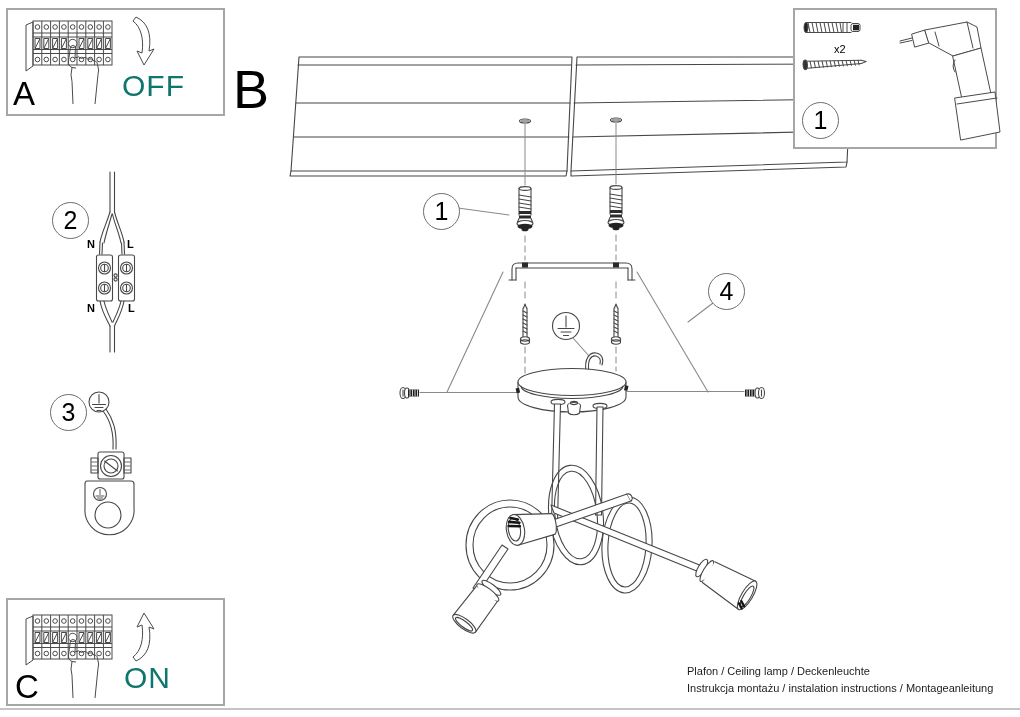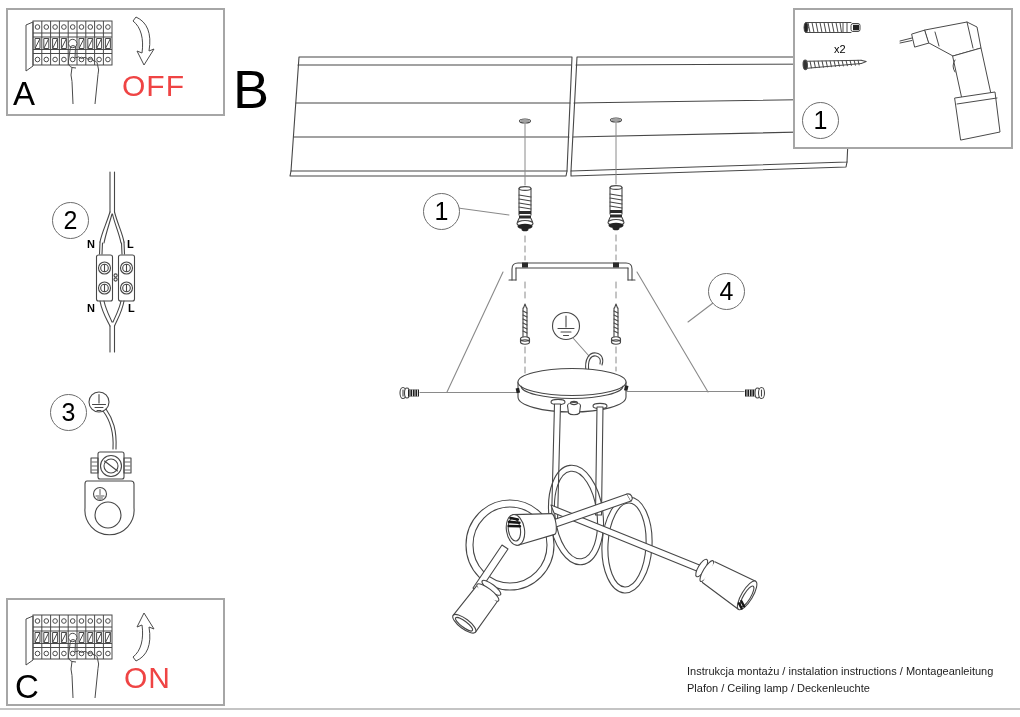--- a/index.html
+++ b/index.html
@@ -1,21 +1,21 @@
 <!DOCTYPE html>
 <html><head>
 <meta charset="utf-8">
 <style>
   html,body{margin:0;padding:0;background:#fff;}
   #sheet{position:relative;width:1020px;height:717px;background:#fff;overflow:hidden;
          font-family:"Liberation Sans", sans-serif;color:#111;}
   svg{display:block;}
   .frame-box{position:absolute;background:#fff;border:2px solid #a6a6a6;box-sizing:border-box;z-index:4;}
   .big-letter{position:absolute;font-size:33px;color:#000;line-height:1;z-index:6;}
-  .state-word{position:absolute;font-size:30px;color:#ef4444;letter-spacing:1px;line-height:1;z-index:6;}
+  .state-word{position:absolute;font-size:30px;color:#0f766e;letter-spacing:1px;line-height:1;z-index:6;}
   .callout{position:absolute;width:35px;height:35px;border:1.5px solid #6e6e6e;border-radius:50%;
            background:#fff;display:flex;align-items:center;justify-content:center;
            font-size:25px;color:#000;z-index:6;}
   .wire-label{position:absolute;font-size:11px;font-weight:700;color:#000;z-index:6;line-height:1;}
   .qty-label{position:absolute;font-size:11px;color:#000;z-index:6;line-height:1;}
   #section-b-letter{position:absolute;left:233px;top:62px;font-size:54px;color:#000;line-height:1;z-index:3;}
   #footer-text{position:absolute;left:687px;top:663px;font-size:11px;line-height:17px;color:#1c1c1c;z-index:3;}
   #footer-rule{position:absolute;left:0;top:708px;width:1020px;height:2px;background:#c4c4c4;z-index:1;}
 </style>
 </head>
@@ -297,21 +297,21 @@
 
   <div class="frame-box" style="left:6px;top:598px;width:219px;height:108px;">
     <svg width="219" height="104" viewBox="0 0 219 104" stroke="#4a4a4a" fill="none">
       <use href="#breaker-hand" transform="translate(16,12)"></use>
       <use href="#arrow-up" transform="translate(125,8)"></use>
     </svg>
     <div class="big-letter" style="left:7px;top:70px;">C</div>
     <div class="state-word" style="left:116px;top:63px;text-align:center;">ON</div>
   </div>
 
-  <div class="frame-box" style="left:793px;top:8px;width:220px;height:141px;">
+  <div class="frame-box" style="left:793px;top:8px;width:204px;height:141px;">
     <svg width="216" height="137" viewBox="0 0 216 137" stroke="#4a4a4a" fill="none" stroke-linecap="round" stroke-linejoin="round">
 
       <g>
         <ellipse cx="11" cy="17.5" rx="2" ry="5" fill="#222"></ellipse>
         <path d="M11,12.5 H56 M11,22.5 H56"></path>
         <path d="M13,12.5 L15,22.5 M17,12.5 L19,22.5 M21,12.5 L23,22.5 M25,12.5 L27,22.5 M29,12.5 L31,22.5
                  M33,12.5 L35,22.5 M37,12.5 L39,22.5 M41,12.5 L43,22.5 M45,12.5 L46.5,22.5"></path>
         <path d="M48,12.5 V22.5 M52,12.5 V22.5"></path>
         <rect x="56" y="13.5" width="9" height="8" rx="2"></rect>
         <rect x="58" y="14.8" width="6" height="5.5" fill="#222" stroke="none"></rect>
@@ -346,18 +346,18 @@
   <div class="callout" style="left:50px;top:394px;">3</div>
   <div class="callout" style="left:708px;top:273px;">4</div>
   <div class="callout" style="left:802px;top:102px;">1</div>
 
   <div class="wire-label" style="left:87px;top:239px;">N</div>
   <div class="wire-label" style="left:127px;top:239px;">L</div>
   <div class="wire-label" style="left:87px;top:303px;">N</div>
   <div class="wire-label" style="left:128px;top:303px;">L</div>
 
   <div id="footer-text">
+    <div>Plafon / Ceiling lamp / Deckenleuchte</div>
     <div>Instrukcja montażu / instalation instructions / Montageanleitung</div>
-    <div>Plafon / Ceiling lamp / Deckenleuchte</div>
   </div>
   <div id="footer-rule"></div>
 
 </div>
 
 </body></html>

